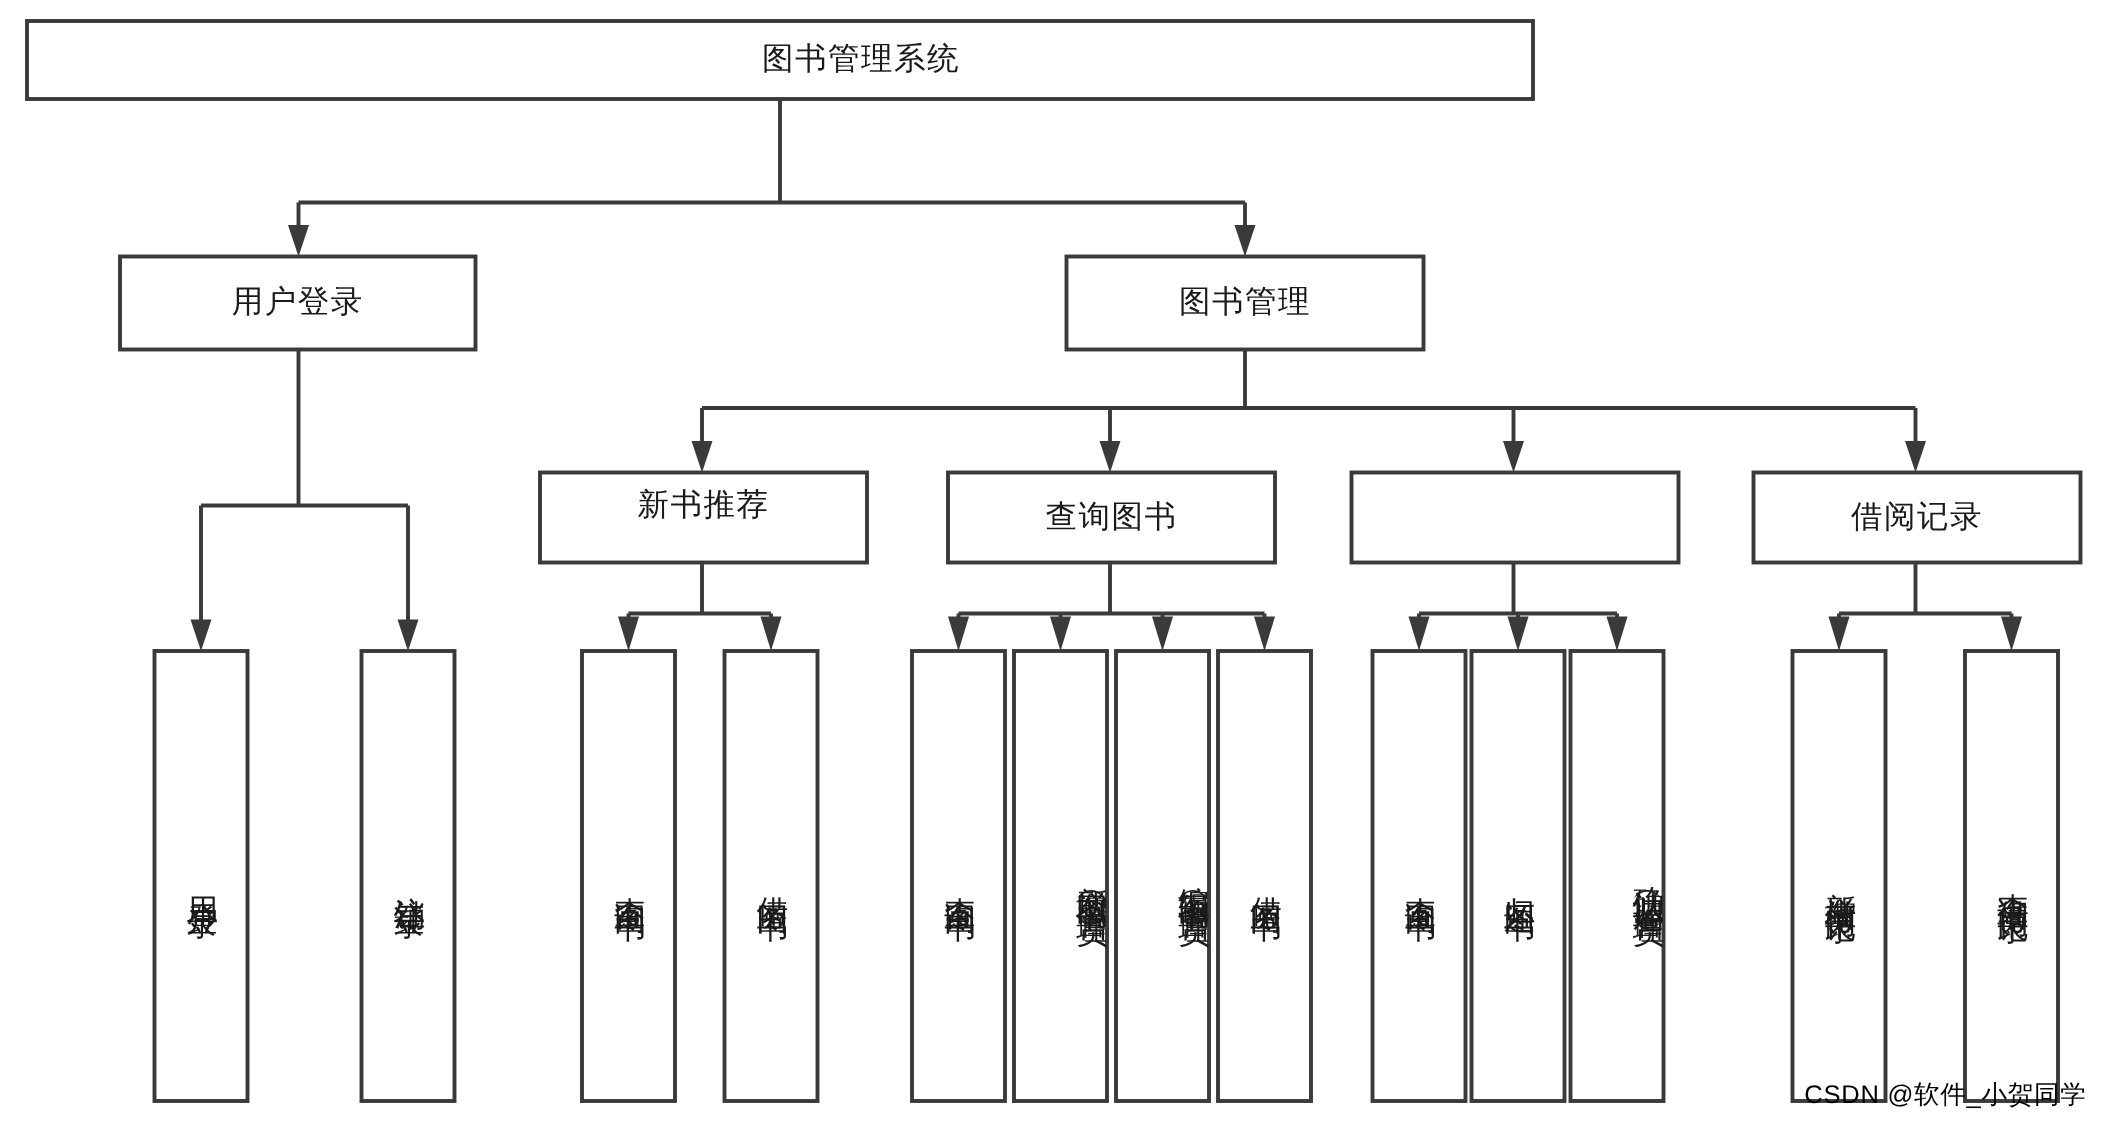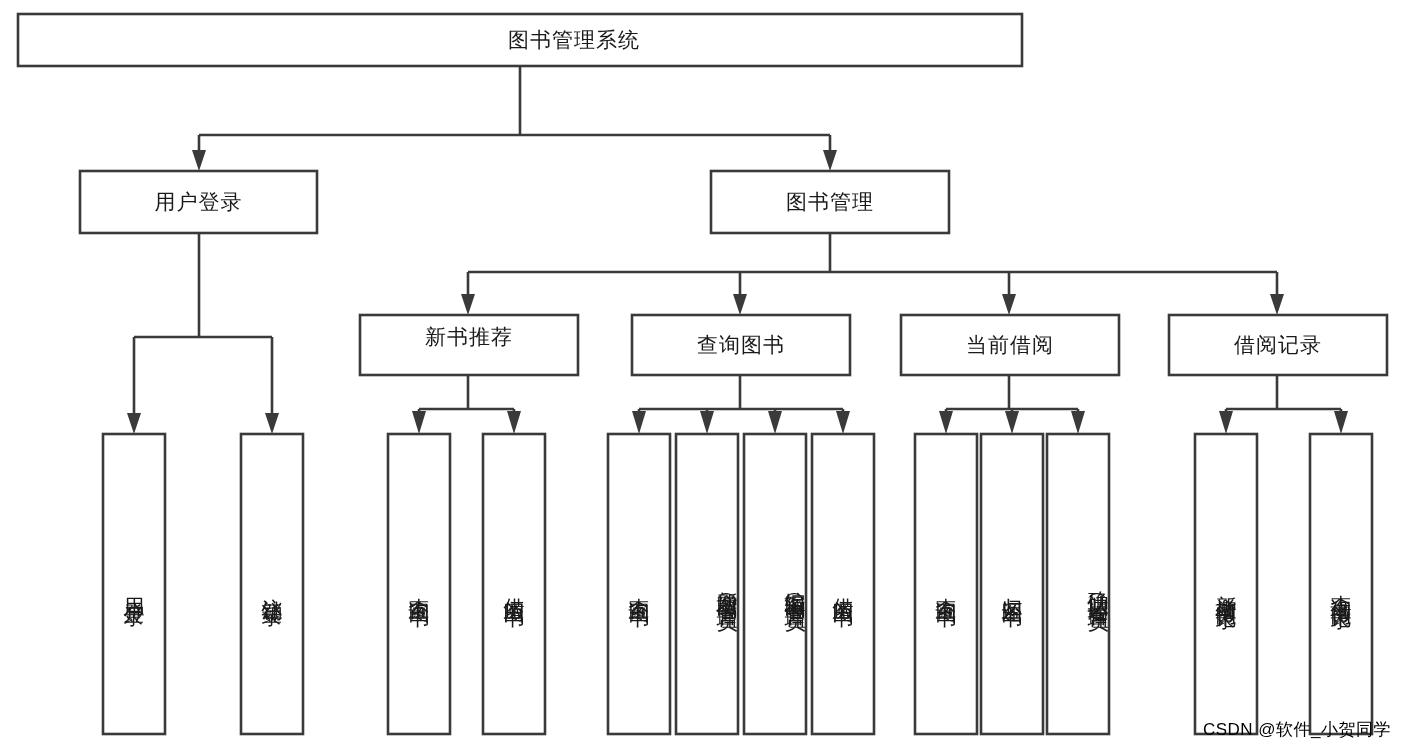--- a/index.html
+++ b/index.html
@@ -186,21 +186,20 @@
     <rect class="node-rect" x="1310" y="434" width="62" height="300"></rect>
   </svg>
 
   <div class="node-label horizontal" style="left:32px; top:14px; width:1004px; height:52px;margin-left:40px;">图书管理系统</div>
 
   <div class="node-label horizontal" style="left:80px; top:171px; width:237px; height:62px;">用户登录</div>
   <div class="node-label horizontal" style="left:711px; top:171px; width:238px; height:62px;text-align:right;">图书管理</div>
 
   <div class="node-label horizontal" style="left:360px; top:315px; width:218px; height:43px;">新书推荐</div>
   <div class="node-label horizontal" style="left:632px; top:315px; width:218px; height:60px;">查询图书</div>
-  <div class="node-label horizontal" style="left:901px; top:315px; width:218px; height:60px;">当前借阅</div>
   <div class="node-label horizontal" style="left:1169px; top:315px; width:218px; height:60px;">借阅记录</div>
 
   <div class="node-label vertical" style="left:103px; top:434px; width:62px; height:300px; align-items:center;">用户登录</div>
   <div class="node-label vertical" style="left:241px; top:434px; width:62px; height:300px; align-items:center;">注销登录</div>
 
   <div class="node-label vertical" style="left:388px; top:434px; width:62px; height:300px; align-items:center;">查询图书</div>
   <div class="node-label vertical" style="left:483px; top:434px; width:62px; height:300px; align-items:center;">借阅图书</div>
 
   <div class="node-label vertical" style="left:608px; top:434px; width:62px; height:300px; align-items:center;">查询图书</div>
   <div class="node-label vertical" style="left:676px; top:434px; width:62px; height:300px;">新增图书（管理员）</div>

